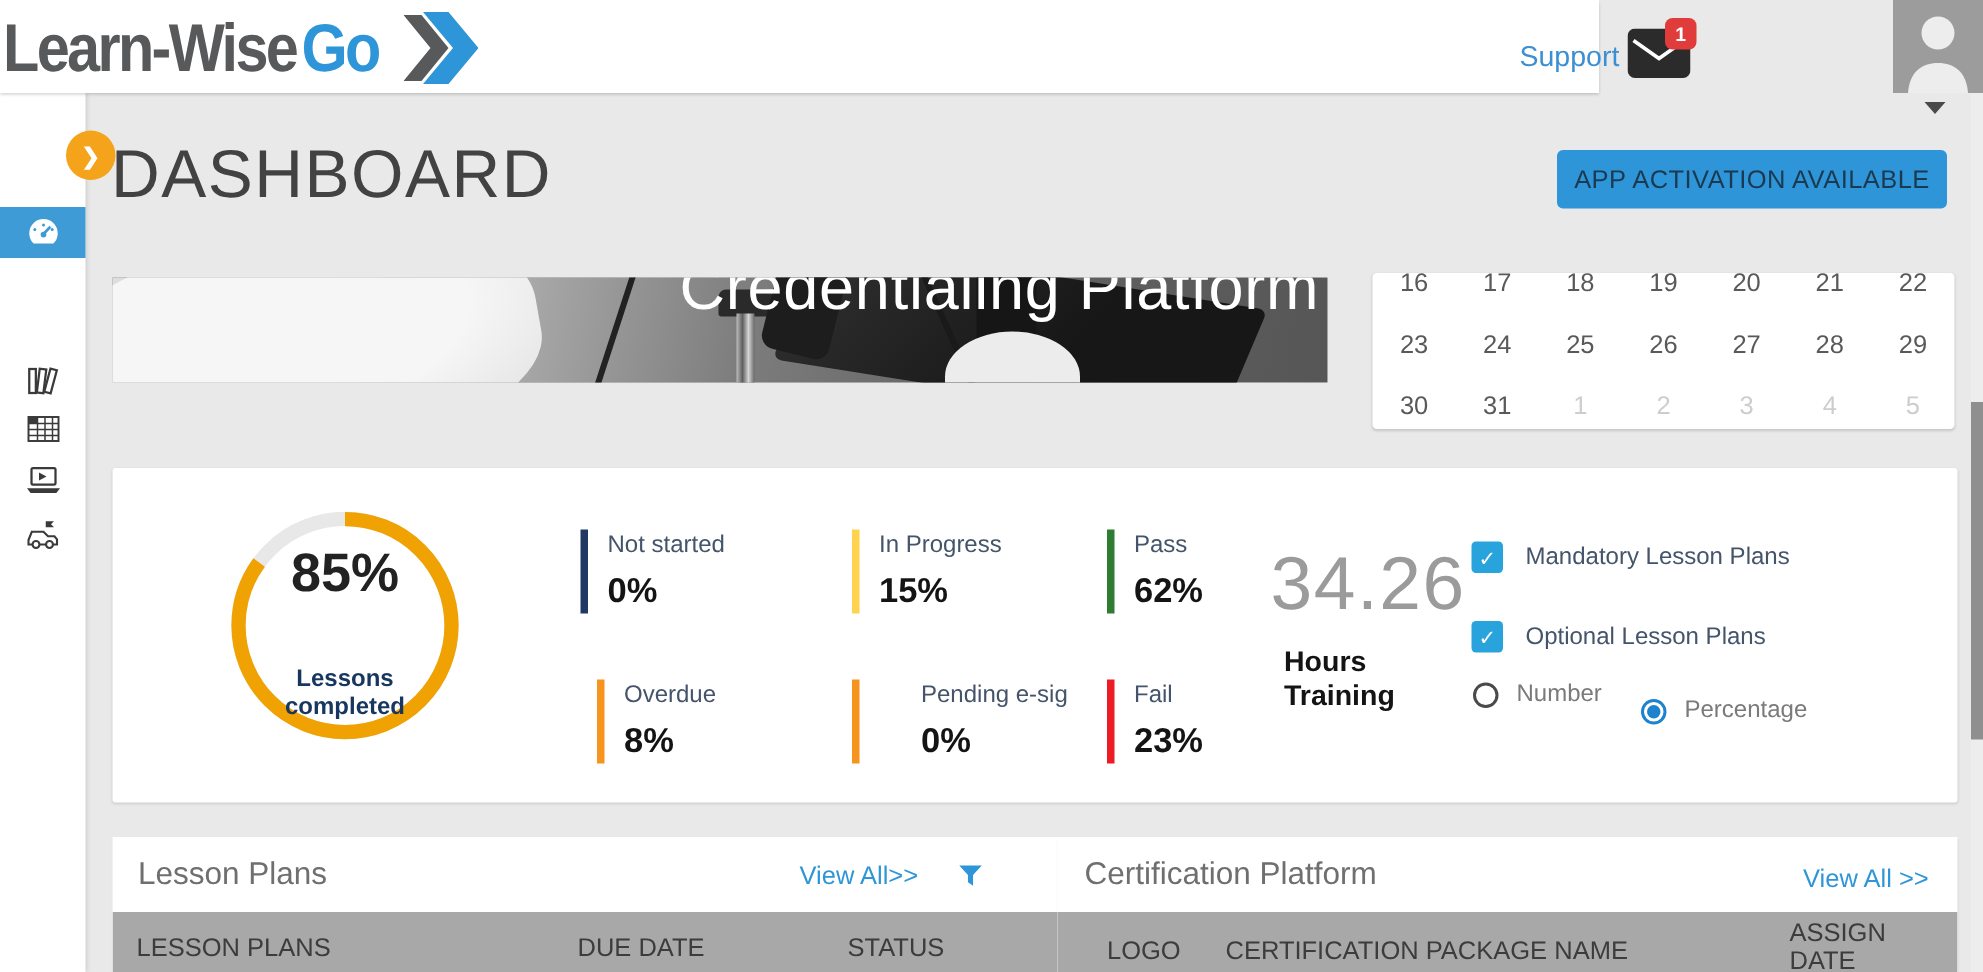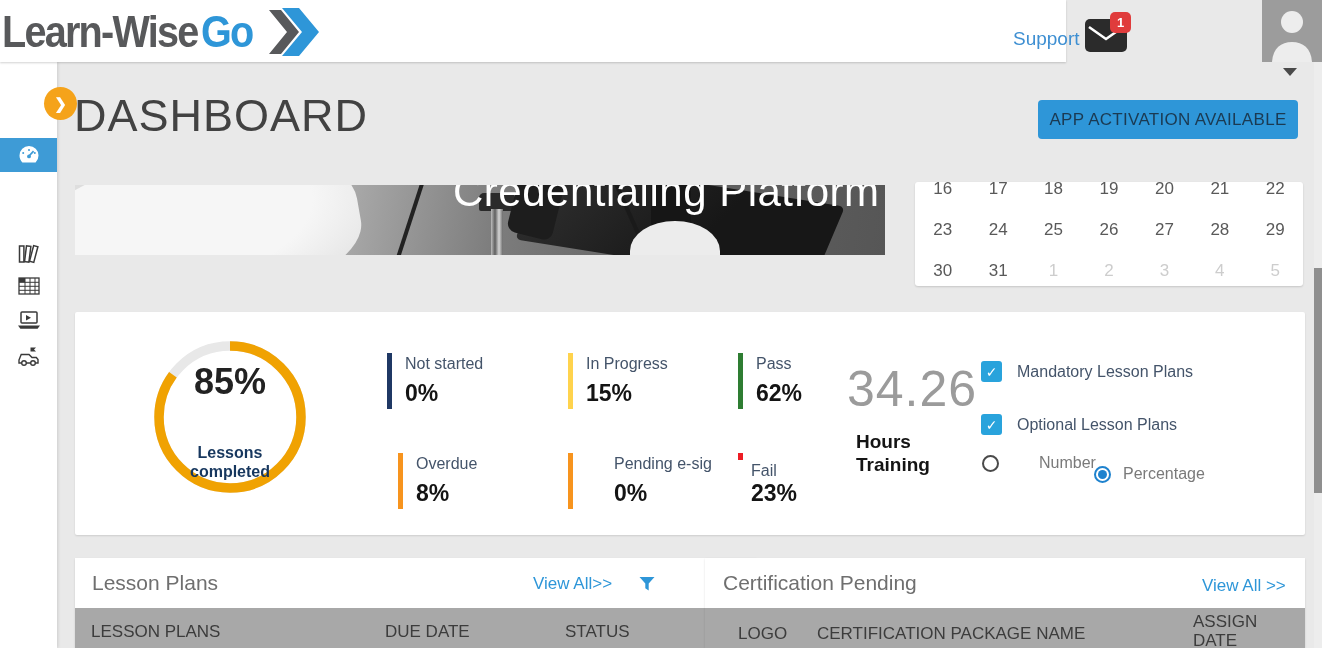--- a/index.html
+++ b/index.html
@@ -262,41 +262,41 @@
         <div class="stat-value">8%</div>
       </div>
     </div>
     <div class="abs stat" style="left:493px; top:141px;gap:28px;">
       <div class="stat-bar" style="background-color: rgb(247, 148, 30);"></div>
       <div class="stat-text">
         <div class="stat-label">Pending e-sig</div>
         <div class="stat-value">0%</div>
       </div>
     </div>
-    <div class="abs stat" style="left:663px; top:141px;flex-direction:column;">
+    <div class="abs stat" style="left:663px; top:141px;">
       <div class="stat-bar" style="background-color: rgb(237, 28, 36);"></div>
       <div class="stat-text">
         <div class="stat-label">Fail</div>
         <div class="stat-value">23%</div>
       </div>
     </div>
 
     <div class="abs hours-value" style="left:772px; top:48px;">34.26</div>
     <div class="abs hours-label" style="left:781px; top:118px;">Hours Training</div>
 
     <div class="abs check-row" style="left:906px; top:49px;">
       <div class="checkbox" style="background-color: rgb(41, 163, 220);">✓</div>
       <div class="check-label">Mandatory Lesson Plans</div>
     </div>
     <div class="abs check-row" style="left:906px; top:102px;">
       <div class="checkbox" style="background-color: rgb(41, 163, 220);">✓</div>
       <div class="check-label">Optional Lesson Plans</div>
     </div>
 
-    <div class="abs radio-row" style="left:907px; top:142px;gap:28px;">
+    <div class="abs radio-row" style="left:907px; top:142px;">
       <div class="radio"></div>
       <div class="radio-label">Number</div>
     </div>
     <div class="abs radio-row" style="left:1019px; top:153px;">
       <div class="radio selected">
           <div class="radio-dot"></div>
         </div>
       <div class="radio-label">Percentage</div>
     </div>
   </div>
@@ -310,21 +310,21 @@
         </svg>
     </div>
     <div class="thead" style="background-color: rgb(168, 168, 168);">
       <div class="th" style="left:16px; top:14px;">LESSON PLANS</div>
       <div class="th" style="left:310px; top:14px;">DUE DATE</div>
       <div class="th" style="left:490px; top:14px;">STATUS</div>
     </div>
   </div>
 
   <div class="abs table-card cert-card">
-    <div class="abs card-title" style="left:18px; top:13px;">Certification Pending</div>
+    <div class="abs card-title" style="left:18px; top:13px;">Certification Platform</div>
     <div class="abs view-all" style="left:497px; top:18px;">View All &gt;&gt;</div>
     <div class="thead" style="background-color: rgb(168, 168, 168);">
       <div class="th" style="left:33px; top:16px;">LOGO</div>
       <div class="th" style="left:112px; top:16px;">CERTIFICATION PACKAGE NAME</div>
       <div class="th" style="left:488px; top:4px; width:66px; line-height:19px;">ASSIGN DATE</div>
     </div>
   </div>
 
 </div>
 

